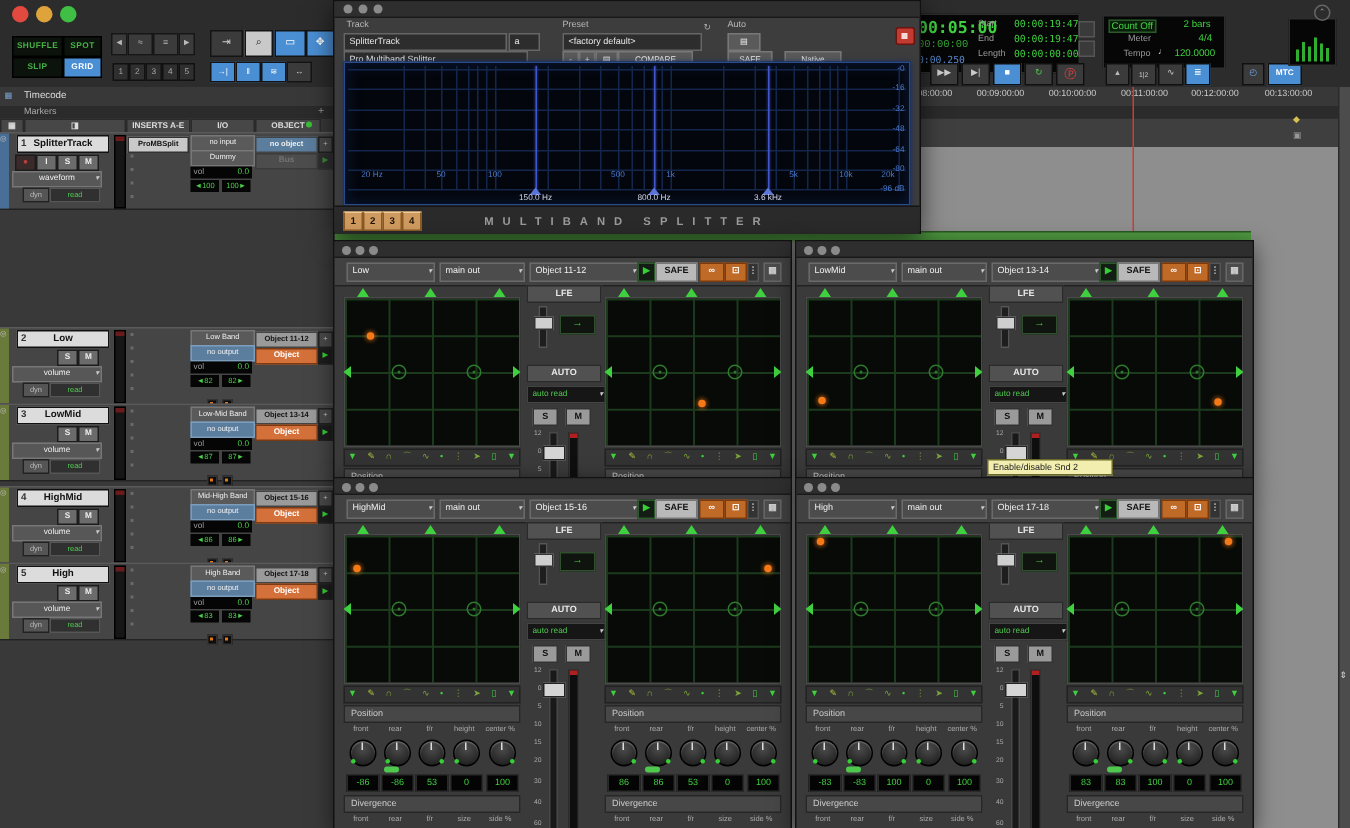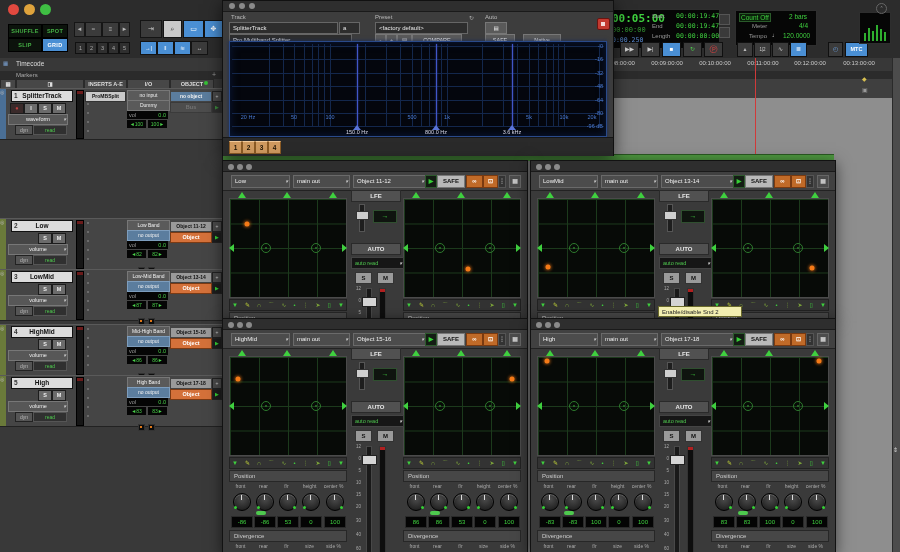--- a/index.html
+++ b/index.html
@@ -536,20 +536,21 @@
       <i class="xline" style="left:282px"></i>
       <i class="xhandle" style="left:282px"></i>
       <span class="xlabel" style="left:282px">3.6 kHz</span>
     </div>
 
     <div id="mbs-footer">
       <div class="bandbtn" style="left:6px">1</div>
       <div class="bandbtn" style="left:19px">2</div>
       <div class="bandbtn" style="left:32px">3</div>
       <div class="bandbtn" style="left:45px">4</div>
+      <div id="mbs-name">MULTIBAND SPLITTER</div>
     </div>
   </div>
 
     <div class="pwin" style="left: 222px; top: 160px; height: 158px;">
       <div class="wtitle">
         <div class="wcirc" style="left:5px;top:2.5px"></div>
         <div class="wcirc" style="left:14px;top:2.5px"></div>
         <div class="wcirc" style="left:23px;top:2.5px"></div>
       </div>
       <div class="pwhead">

